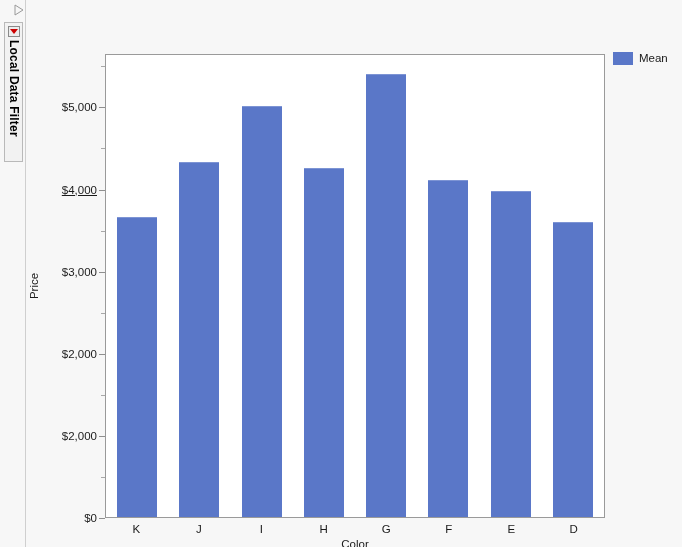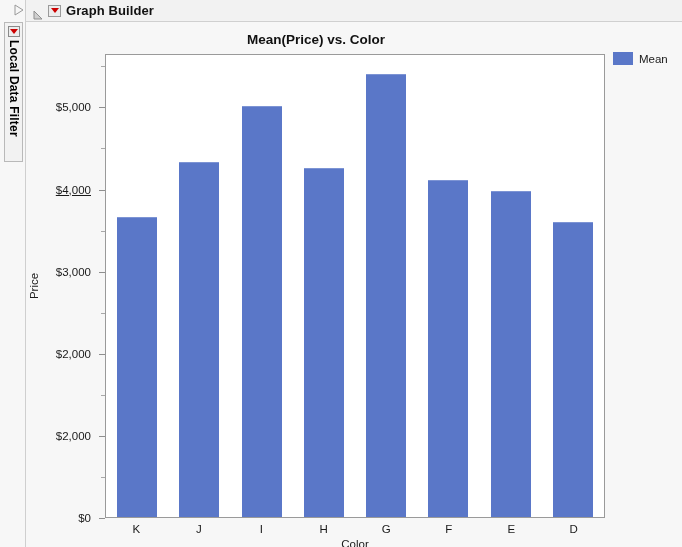--- a/index.html
+++ b/index.html
@@ -149,21 +149,21 @@
   }
 
   
   .y-axis {
     position: absolute;
     left: 0; top: 32px;
     width: 79px; height: 464px;
   }
   .y-tick-label {
     position: absolute;
-    right: 14px;
+    right: 8px;
     transform: translateY(-50%);
     font-size: 11.5px;
     color: #1a1a1a;
     white-space: nowrap;
     margin-left: 39px;
   }
   .y-tick-major {
     position: absolute;
     right: 0; width: 6px; height: 1px;
     background: #8f8f8f;
@@ -202,21 +202,21 @@
     width: 500px;
     text-align: center;
     font-size: 11.5px;
     color: #1a1a1a;
   }
 
   
   .legend {
     position: absolute;
     left: 587px; top: 30px;
-    display: flex; align-items: center;
+    display: flex; align-items: flex-start;
   }
   .legend-swatch {
     width: 20px; height: 13px;
     background: #5a77c8;
   }
   .legend-label {
     margin-left: 6px;
     font-size: 11.5px;
     color: #1a1a1a;
   }
@@ -232,35 +232,23 @@
         <polygon points="1,1 9,6 1,11" fill="none" stroke="#9a9a9a" stroke-width="1"></polygon>
       </svg>
     </div>
     <div class="ldf-box"></div>
     <div class="ldf-redtri">
         <i></i>
       </div>
     <div class="ldf-label">Local Data Filter</div>
   </div>
 
-  <div class="header">
-    <div class="hdr-tri">
-      <svg width="10" height="10" viewBox="0 0 10 10">
-        <polygon points="1,1 9,9 1,9" fill="#d0d0d0" stroke="#8f8f8f" stroke-width="1"></polygon>
-      </svg>
-    </div>
-    <div class="hdr-redtri">
-        <i></i>
-      </div>
-    <div class="hdr-title">Graph Builder</div>
-  </div>
 
   <div class="chart-wrap">
 
-    <div class="chart-title">Mean(Price) vs. Color</div>
 
     <div class="y-axis">
       <div class="y-axis-title">Price</div>
     <div class="y-tick-label" style="top: 464px;">$0</div>
         <div class="y-tick-major" style="top: 464px;"></div>
         <div class="y-tick-label" style="top: 381.876px;">$2,000</div>
         <div class="y-tick-major" style="top: 381.876px;"></div>
         <div class="y-tick-label" style="top: 299.752px; padding-left: 11px;">$2,000</div>
         <div class="y-tick-major" style="top: 299.752px;"></div>
         <div class="y-tick-label" style="top: 217.628px;">$3,000</div>

